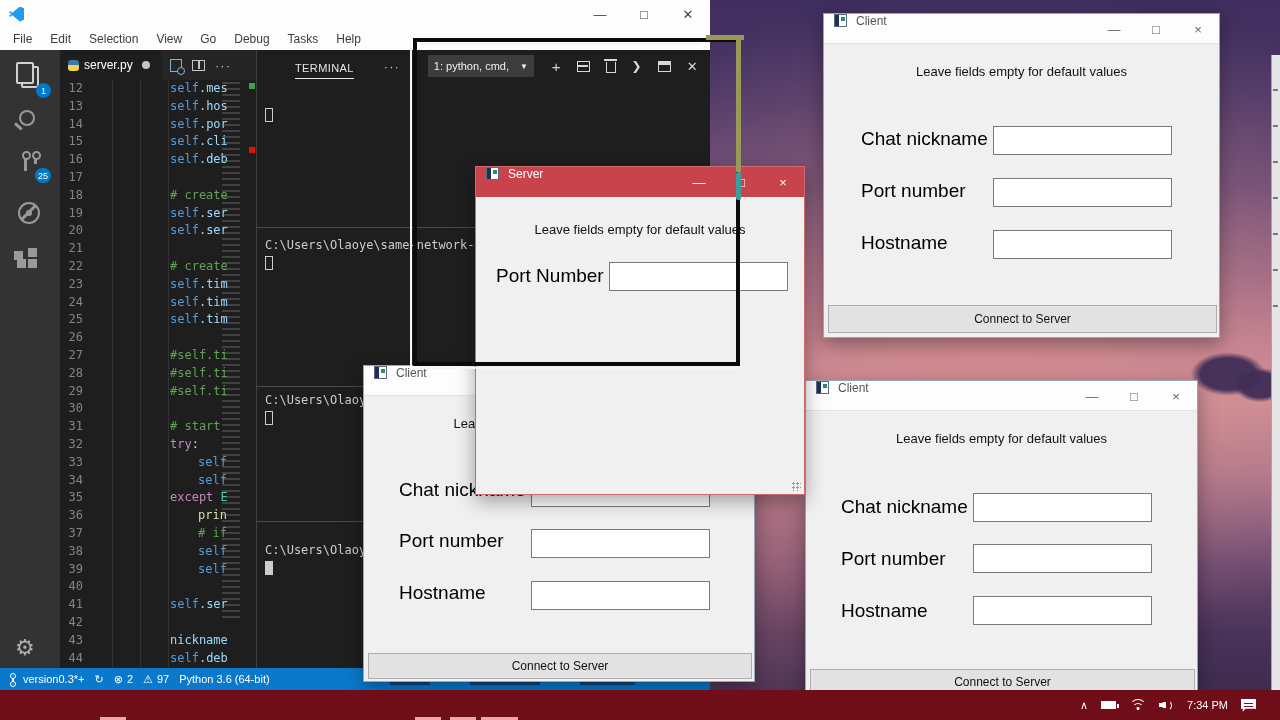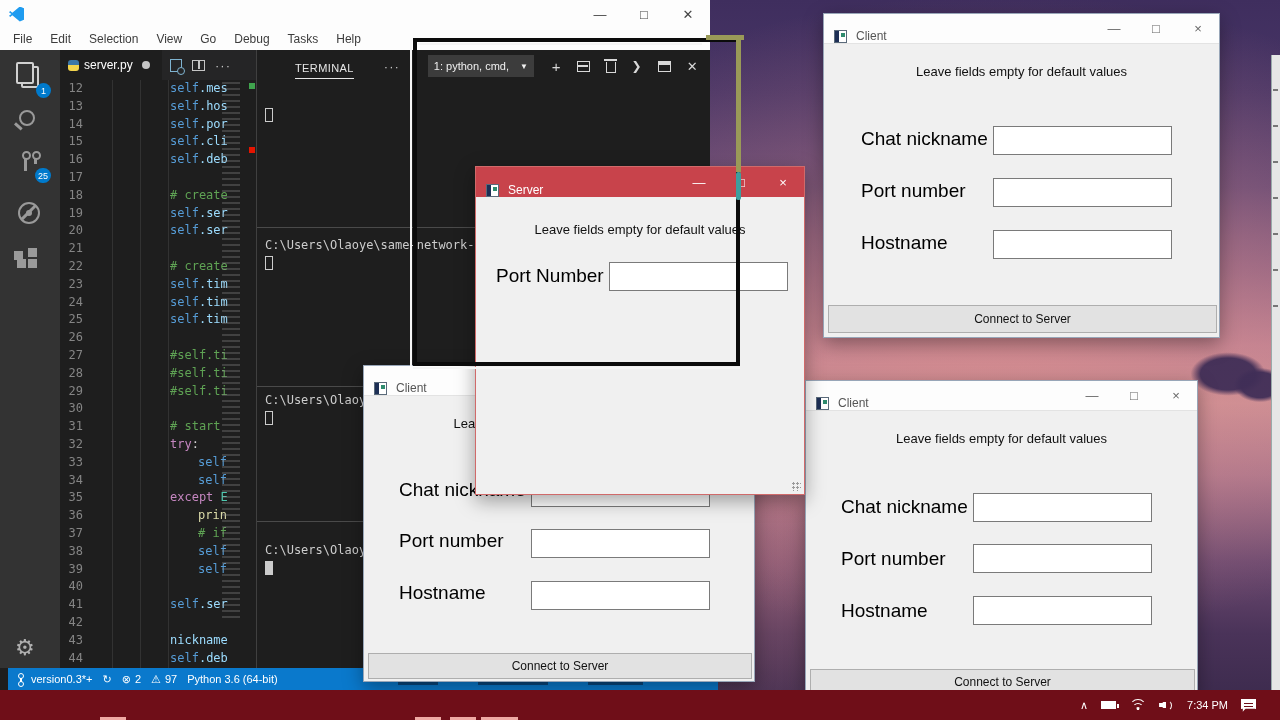--- a/index.html
+++ b/index.html
@@ -98,40 +98,40 @@
   .ic-chev { font-size:12px; }
   .ic-panelmax { width:13px; height:11px; border:1.5px solid #d8d8d8; border-top:4px solid #d8d8d8; }
   .ic-x { font-size:13px; }
   #terminal { position:absolute; left:0; top:32px; width:453px; height:586px; font-family:"DejaVu Sans Mono","Liberation Mono",monospace; font-size:12px; color:#cccccc; }
   .tsep { position:absolute; left:0; width:453px; height:1px; background:#4a4a4a; }
   .tline { position:absolute; left:8px; white-space:pre; }
   .tcur-hollow { position:absolute; left:8px; width:8px; height:14px; border:1px solid #cccccc; }
   .tcur-solid { position:absolute; left:8px; width:8px; height:14px; background:#cccccc; }
 
   
-  #statusbar { left:8px; top:668px; width:710px; height:22px; background:#0a79cc; color:#fff; font-size:11px; display:flex; align-items:center; z-index:11; }
+  #statusbar { left:0; top:668px; width:710px; height:22px; background:#0a79cc; color:#fff; font-size:11px; display:flex; align-items:center; z-index:11; }
   .sb-item { display:flex; align-items:center; gap:4px; margin-left:10px; white-space:nowrap; }
   .ic-branch { position:relative; width:9px; height:13px; }
   .ic-branch::before { content:""; position:absolute; left:0; top:0; width:4px; height:4px; border:1.3px solid #fff; border-radius:50%; }
   .ic-branch::after { content:""; position:absolute; left:0; top:8px; width:4px; height:4px; border:1.3px solid #fff; border-radius:50%; }
   .ic-branch i { position:absolute; left:2.3px; top:5px; width:1.4px; height:4px; background:#fff; }
   .sb-deco { position:absolute; top:14px; height:3px; background:rgba(10,30,60,.55); }
 
   
   #cap-rect { left:413px; top:38px; width:327px; height:328px; border:4px solid #0b0b0b; z-index:40; }
   #cap-white-left { left:410px; top:40px; width:2px; height:326px; background:#f5f5f5; z-index:40; }
   #cap-white-top { left:418px; top:43px; width:284px; height:2px; background:#f5f5f5; z-index:40; }
   #cap-white-bottom { left:413px; top:367px; width:327px; height:2px; background:#f5f5f5; z-index:40; }
   #cap-olive-top { left:706px; top:35px; width:38px; height:5px; background:#9a9a58; z-index:41; }
   #cap-olive-right { left:736px; top:35px; width:5px; height:137px; background:#9a9a58; z-index:41; }
   #cap-teal-right { left:736px; top:172px; width:5px; height:28px; background:#3e9e9e; border-radius:2px; z-index:41; }
 
   
   .tk-win { background:#f0f0f0; border:1px solid #98a6b8; box-shadow:0 6px 18px rgba(0,0,0,.35); }
-  .tk-titlebar { height:30px; display:flex; align-items:flex-end; background:#fdfdfd; border-bottom:1px solid #e3e3e3; }
+  .tk-titlebar { height:30px; display:flex; align-items:flex-start; background:#fdfdfd; border-bottom:1px solid #e3e3e3; }
   .tkicon { width:13px; height:13px; margin:0 9px 0 10px; background:#fff; border:1px solid #5a6a7a; position:relative; flex:none; }
   .tkicon::before { content:""; position:absolute; left:0; top:0; width:4px; height:11px; background:#1d2f55; }
   .tkicon::after { content:""; position:absolute; left:6px; top:2px; width:4px; height:4px; background:#2e8b6e; }
   .tk-title { font-size:12px; color:#555; }
   .tk-controls { margin-left:auto; display:flex; }
   .tk-btn { width:42px; height:30px; display:flex; align-items:center; justify-content:center; color:#666; font-size:13px; }
   .tk-note { position:absolute; width:100%; text-align:center; font-size:13px; color:#111; }
   .tk-label { position:absolute; font-size:19px; color:#000; white-space:nowrap; }
   .tk-entry { position:absolute; width:179px; height:29px; background:#fff; border:1px solid #7a7a7a; outline:none; font-size:14px; padding:0 4px; }
   .tk-button { position:absolute; background:#e2e2e2; border:1px solid #aeaeae; font-size:12px; color:#111; display:flex; align-items:center; justify-content:center; }

